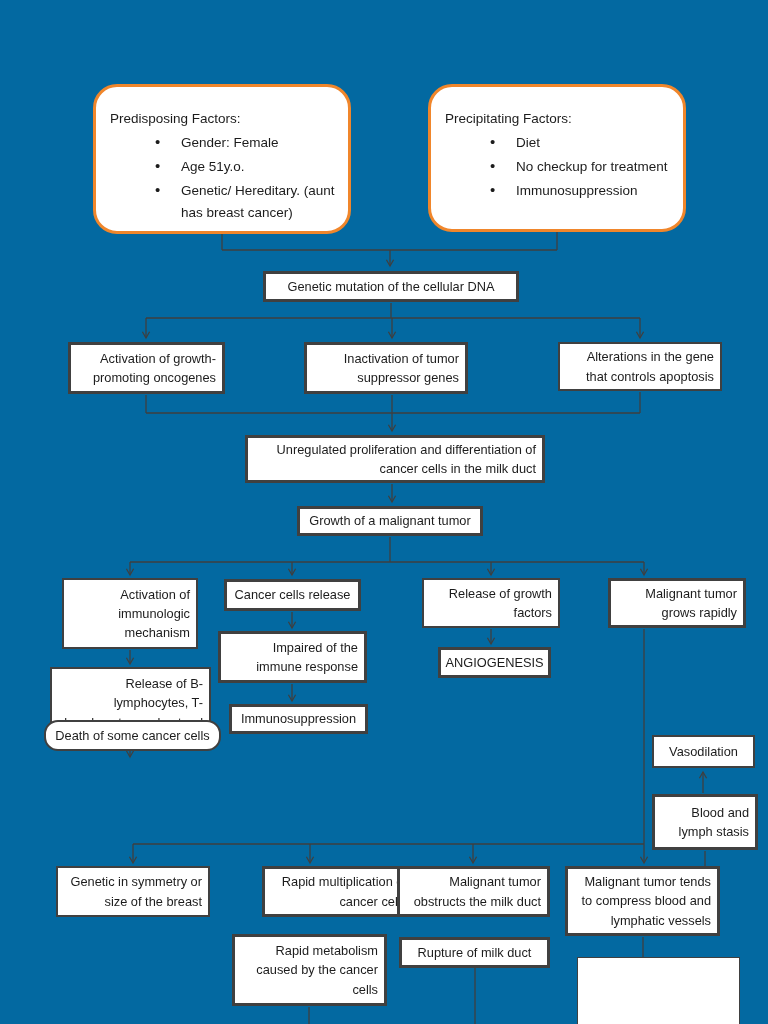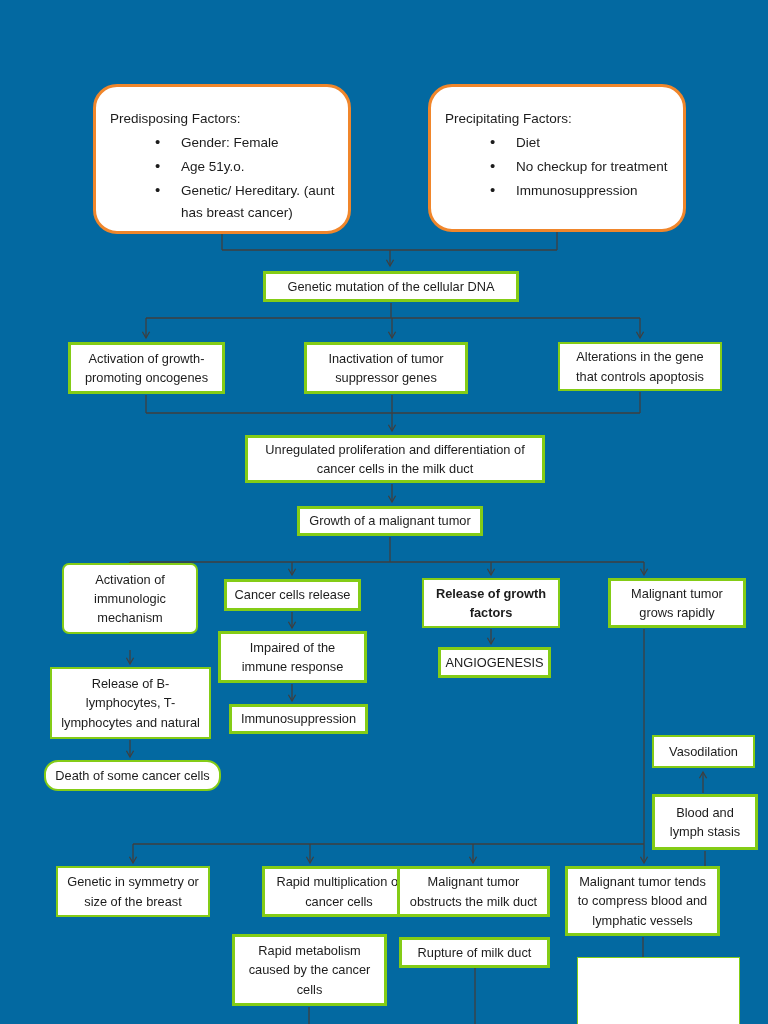--- a/index.html
+++ b/index.html
@@ -1,21 +1,21 @@
 <!DOCTYPE html>
 <html><head>
 <meta charset="utf-8">
 <style>
   html,body{margin:0;padding:0;background:#ffffff;}
   body{width:768px;height:1024px;overflow:hidden;
        font-family:"Liberation Sans", sans-serif;color:#1c1c1c;}
   .canvas{position:relative;width:768px;height:1024px;background:#0369a1;overflow:hidden;}
   .wires{position:absolute;left:0;top:0;z-index:0;}
-  .node{position:absolute;box-sizing:border-box;background:#fff;border:3px solid #84cc16;
-        display:flex;align-items:center;justify-content:center;text-align:center;
+  .node{position:absolute;box-sizing:border-box;background:#fff;border:3px solid #404040;
+        display:flex;align-items:center;justify-content:center;text-align:right;
         font-size:12.8px;line-height:1.5;padding:2px 6px;z-index:1;}
   .med{border-width:2px;}
   .thin{border-width:1.2px;}
   .factor{position:absolute;box-sizing:border-box;background:#fff;
           border:3px solid #F0862B;border-radius:24px;z-index:1;
           font-size:13.5px;line-height:20px;padding:22px 12px 8px 14px;}
   .factor.right{}
   .factor .ftitle{margin:0 0 3px 0;}
   .factor ul{margin:3px 0 0 0;padding:0 0 0 71px;list-style:none;}
   .factor li{position:relative;line-height:22px;margin-bottom:2px;}
@@ -105,27 +105,27 @@
 
   <div class="node" style="left:263px;top:271px;width:256px;height:31px;">Genetic mutation of the cellular DNA</div>
 
   <div class="node" style="left:68px;top:342px;width:157px;height:52px;">Activation of growth-promoting oncogenes</div>
   <div class="node" style="left:304px;top:342px;width:164px;height:52px;">Inactivation of tumor suppressor genes</div>
   <div class="node med" style="left:558px;top:342px;width:164px;height:49px;">Alterations in the gene that controls apoptosis</div>
 
   <div class="node" style="left:245px;top:435px;width:300px;height:48px;">Unregulated proliferation and differentiation of cancer cells in the milk duct</div>
   <div class="node" style="left:297px;top:506px;width:186px;height:30px;">Growth of a malignant tumor</div>
 
-  <div class="node med" style="left:62px;top:563px;width:136px;height:71px;border-radius:7px;">Activation of immunologic mechanism</div>
+  <div class="node med" style="left:62px;top:578px;width:136px;height:71px;">Activation of immunologic mechanism</div>
   <div class="node" style="left:224px;top:579px;width:137px;height:32px;">Cancer cells release</div>
-  <div class="node med" style="left:422px;top:578px;width:138px;height:50px;font-weight:bold;">Release of growth factors</div>
+  <div class="node med" style="left:422px;top:578px;width:138px;height:50px;">Release of growth factors</div>
   <div class="node" style="left:608px;top:578px;width:138px;height:50px;">Malignant tumor grows rapidly</div>
 
   <div class="node med" style="left:50px;top:667px;width:161px;height:72px;">Release of B-lymphocytes, T-lymphocytes and natural</div>
-  <div class="node med" style="left:44px;top:760px;width:177px;height:31px;border-radius:14px;">Death of some cancer cells</div>
+  <div class="node med" style="left:44px;top:720px;width:177px;height:31px;border-radius:14px;">Death of some cancer cells</div>
 
   <div class="node" style="left:218px;top:631px;width:149px;height:52px;">Impaired of the immune response</div>
   <div class="node" style="left:229px;top:704px;width:139px;height:30px;">Immunosuppression</div>
 
   <div class="node" style="left:438px;top:647px;width:113px;height:31px;">ANGIOGENESIS</div>
 
   <div class="node med" style="left:652px;top:735px;width:103px;height:33px;">Vasodilation</div>
   <div class="node" style="left:652px;top:794px;width:106px;height:56px;">Blood and lymph stasis</div>
 
   <div class="node med" style="left:56px;top:866px;width:154px;height:51px;">Genetic in symmetry or size of the breast</div>

